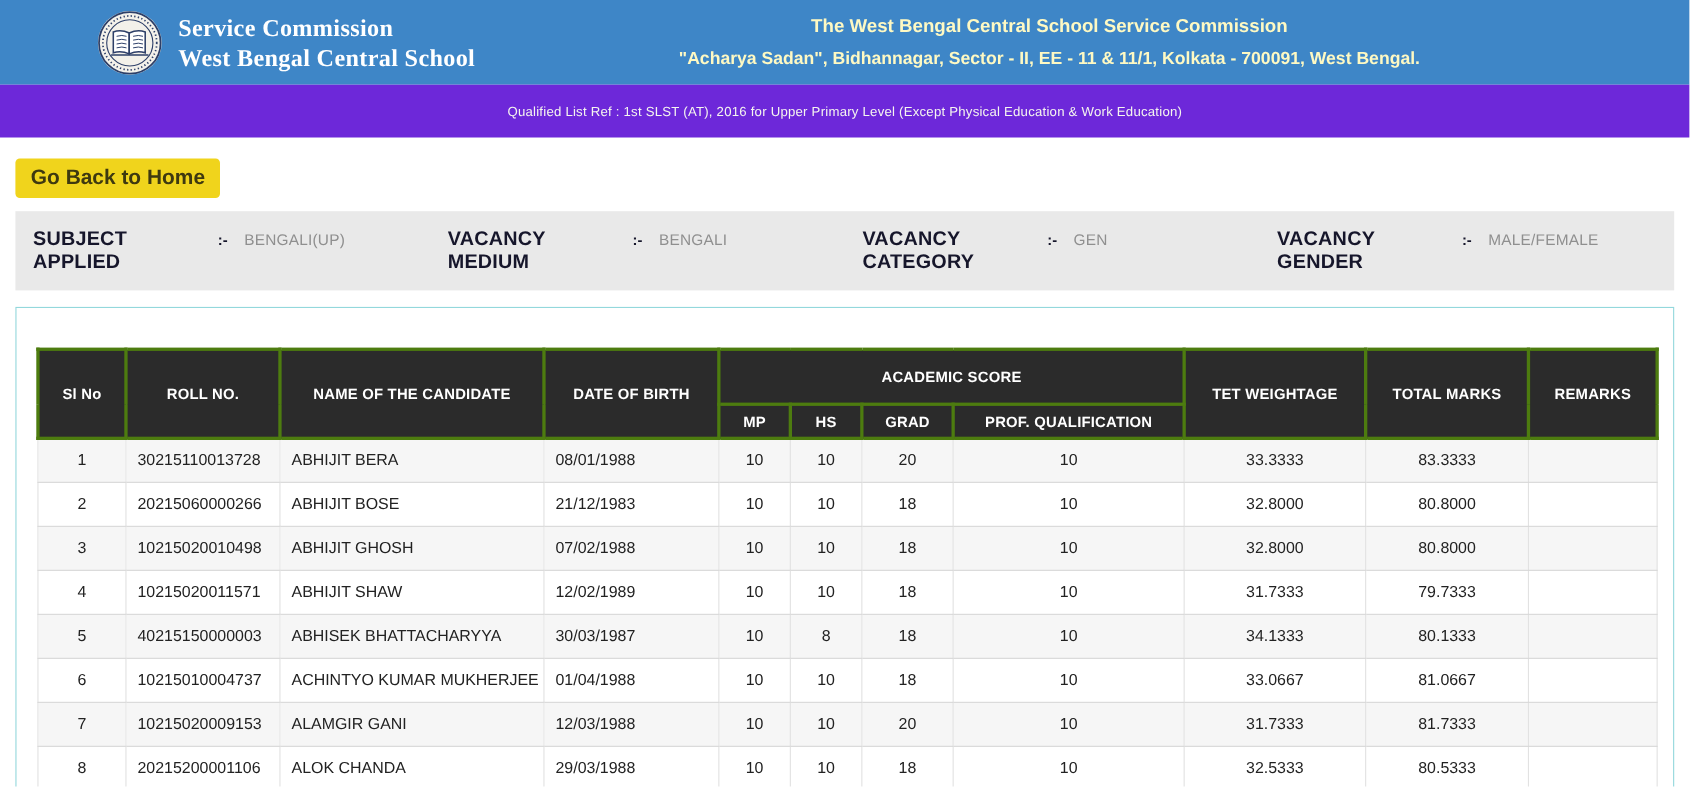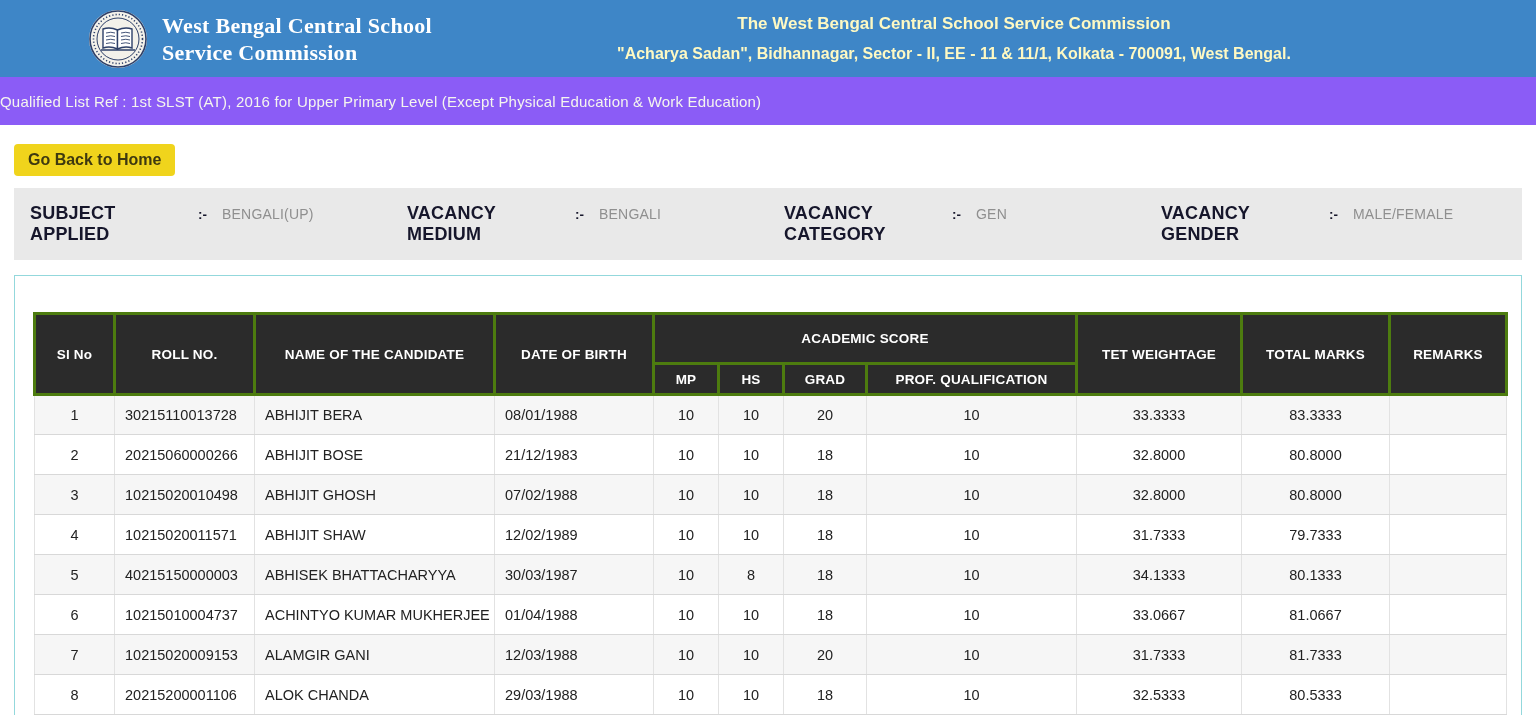--- a/index.html
+++ b/index.html
@@ -10,26 +10,26 @@
   .top-header { height:77px; background:#3e86c7; display:flex; align-items:center; }
   .brand { display:flex; align-items:center; margin-left:88px; }
   .logo-wrap { width:60px; height:60px; flex:0 0 60px; }
   .brand-title { margin-left:14px; color:#ffffff; font-family:"Liberation Serif", serif;
                  font-weight:bold; font-size:22px; line-height:27px; letter-spacing:.3px; }
   .hq-block { flex:1; text-align:center; color:#fef9c3; padding-right:60px; }
   .hq-title { font-size:17px; font-weight:bold; line-height:22px; }
   .hq-address { font-size:16px; font-weight:bold; line-height:22px; margin-top:8px; }
 
   
-  .ref-bar { height:48px; background:#8b5cf6; color:#f5f5ef; display:flex;
-             align-items:center; font-size:15px; letter-spacing:.2px; }
+  .ref-bar { height:48px; background:#6d28d9; color:#f5f5ef; display:flex;
+             align-items:center; justify-content:center; font-size:12px; letter-spacing:.2px; }
 
   
   .btn-home { display:inline-block; margin:19px 0 0 14px; background:#f0d41c; color:#3e3910;
-              border:none; border-radius:4px; padding:7px 14px; font-size:16px; font-weight:bold;
+              border:none; border-radius:4px; padding:7px 14px; font-size:19px; font-weight:bold;
               font-family:"Liberation Sans", sans-serif; cursor:pointer; }
 
   
   .filter-bar { margin:12px 14px 0 14px; background:#e9e9e9; height:72px;
                 display:flex; align-items:center; }
   .filter-item { display:flex; align-items:baseline; width:25%; padding-left:16px; }
   .filter-label { font-size:18px; font-weight:bold; color:#16162b; width:168px; letter-spacing:.2px; }
   .filter-sep { font-size:13.5px; font-weight:bold; color:#16162b; width:24px; }
   .filter-value { font-size:14px; color:#8f8f8f; letter-spacing:.2px; }
 
@@ -71,22 +71,22 @@
         <circle cx="30" cy="30" r="24.5" fill="none" stroke="#2d3f68" stroke-width="1.6" stroke-dasharray="1.2 2.1"></circle>
         <circle cx="30" cy="30" r="21" fill="none" stroke="#2d3f68" stroke-width="1"></circle>
         <path d="M15 20 Q22 17.5 29.5 21 L29.5 40 Q22 36.5 15 39 Z" fill="#ffffff" stroke="#2d3f68" stroke-width="1.4"></path>
         <path d="M44 20 Q37 17.5 29.5 21 L29.5 40 Q37 36.5 44 39 Z" fill="#ffffff" stroke="#2d3f68" stroke-width="1.4"></path>
         <path d="M18 24 q5 -1.5 9 0 M18 27.5 q5 -1.5 9 0 M18 31 q5 -1.5 9 0 M18 34.5 q5 -1.5 9 0" fill="none" stroke="#2d3f68" stroke-width="0.9"></path>
         <path d="M33 24 q5 -1.5 9 0 M33 27.5 q5 -1.5 9 0 M33 31 q5 -1.5 9 0 M33 34.5 q5 -1.5 9 0" fill="none" stroke="#2d3f68" stroke-width="0.9"></path>
         <path d="M13 41 h34" stroke="#2d3f68" stroke-width="1.4"></path>
       </svg>
     </div>
     <div class="brand-title">
+      <div>Service Commission</div>
       <div>West Bengal Central School</div>
-      <div>Service Commission</div>
     </div>
   </div>
   <div class="hq-block">
     <div class="hq-title">The West Bengal Central School Service Commission</div>
     <div class="hq-address">"Acharya Sadan", Bidhannagar, Sector - II, EE - 11 &amp; 11/1, Kolkata - 700091, West Bengal.</div>
   </div>
 </header>
 
 
 <div class="ref-bar">

